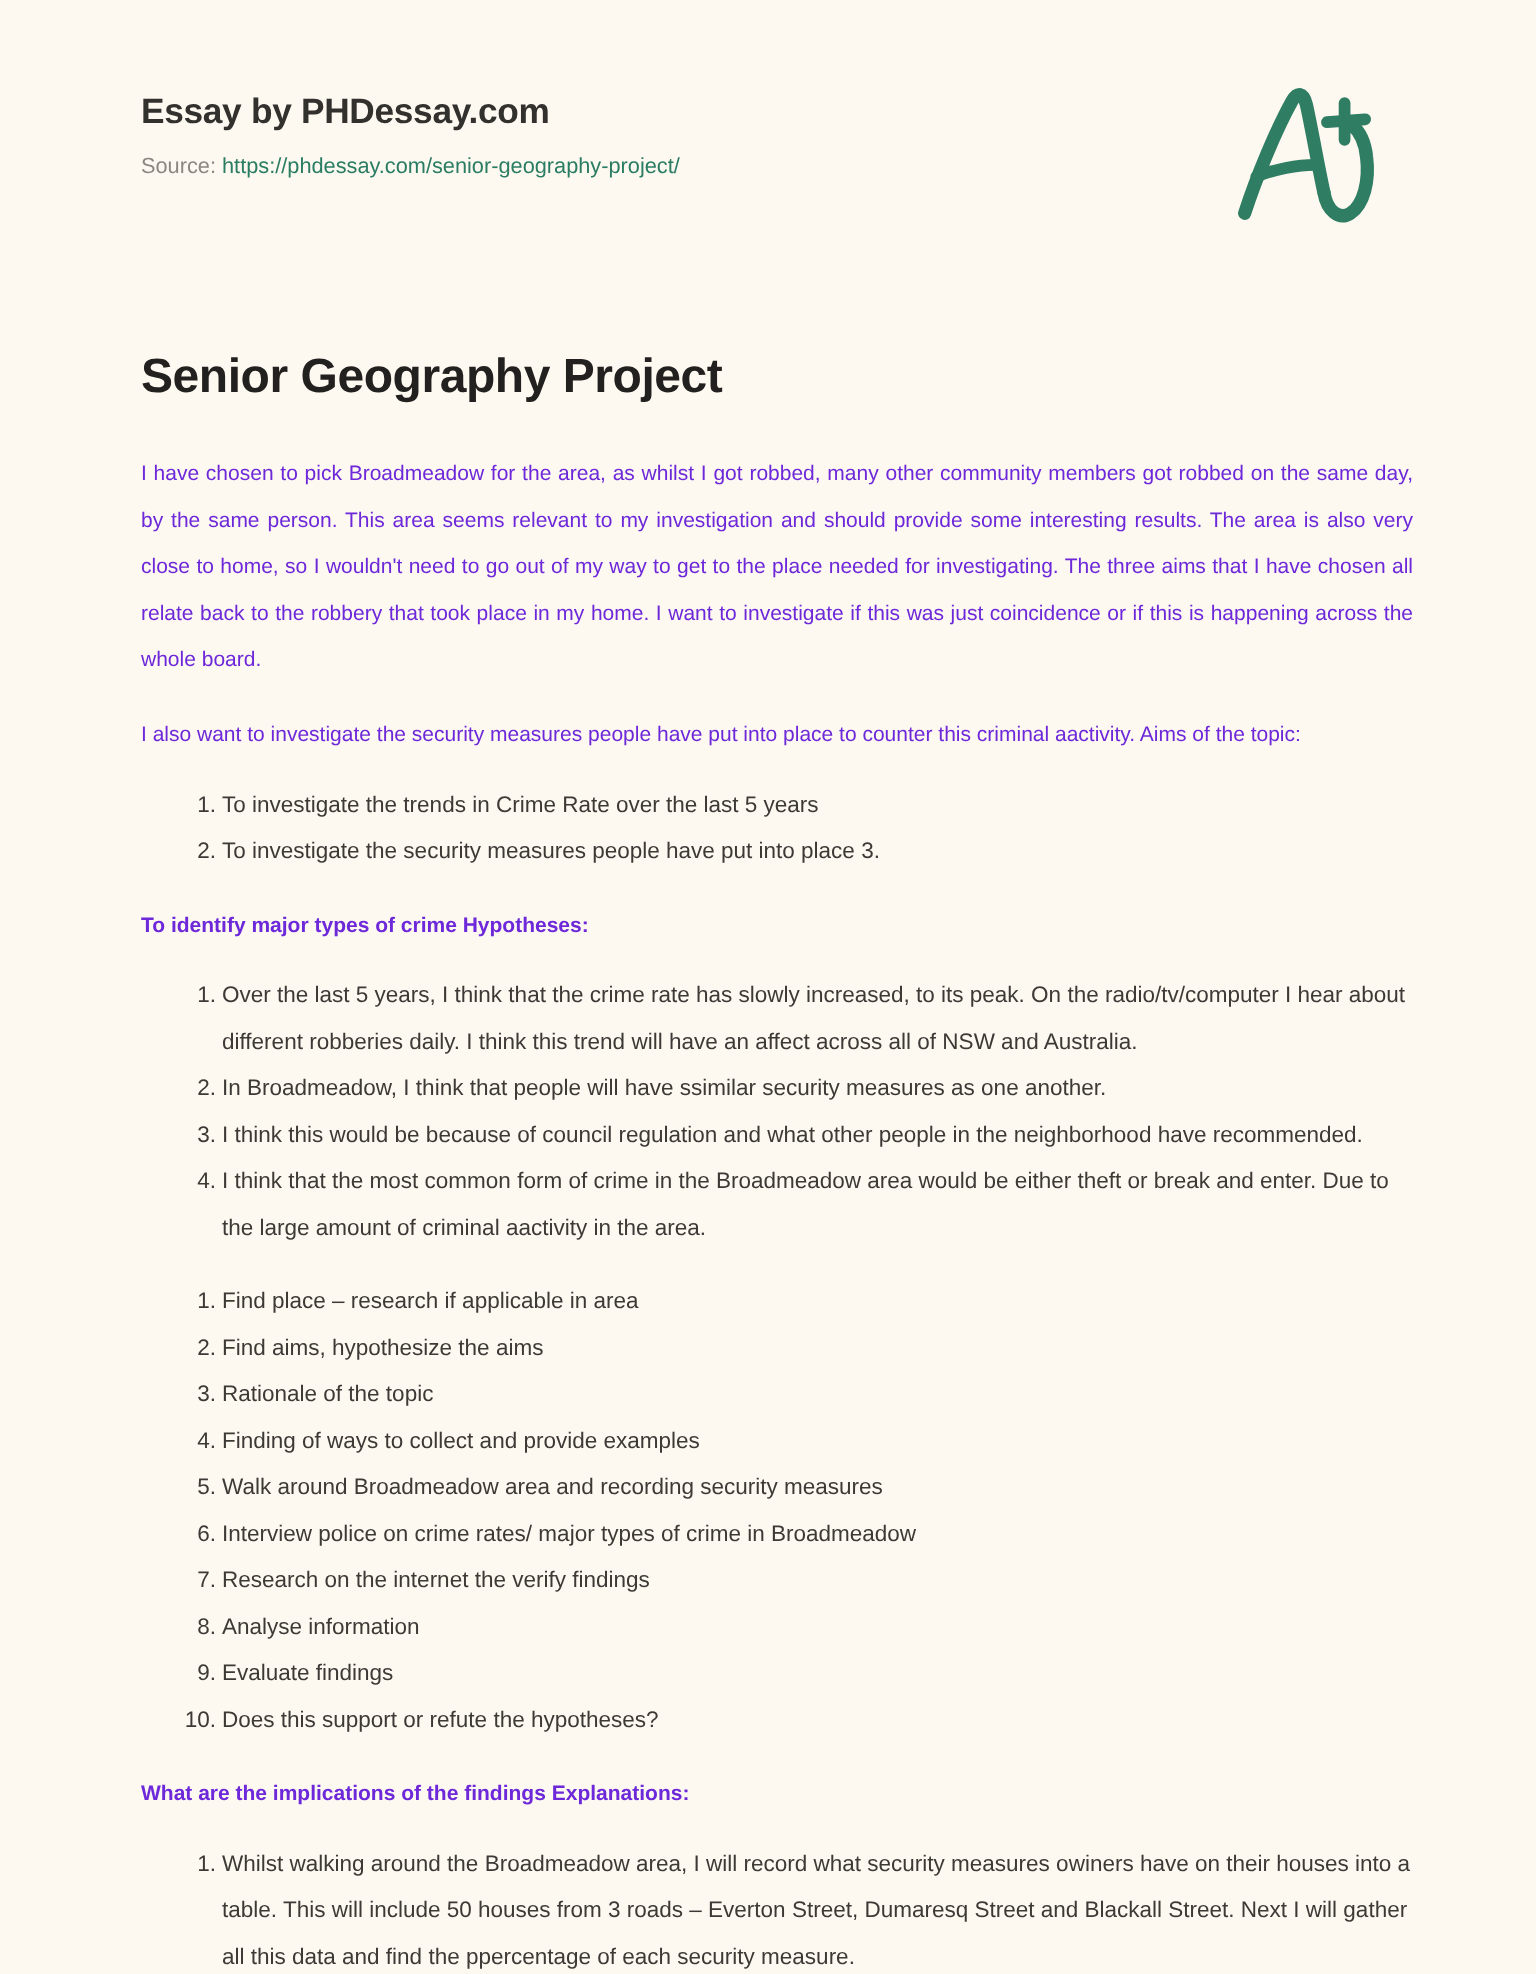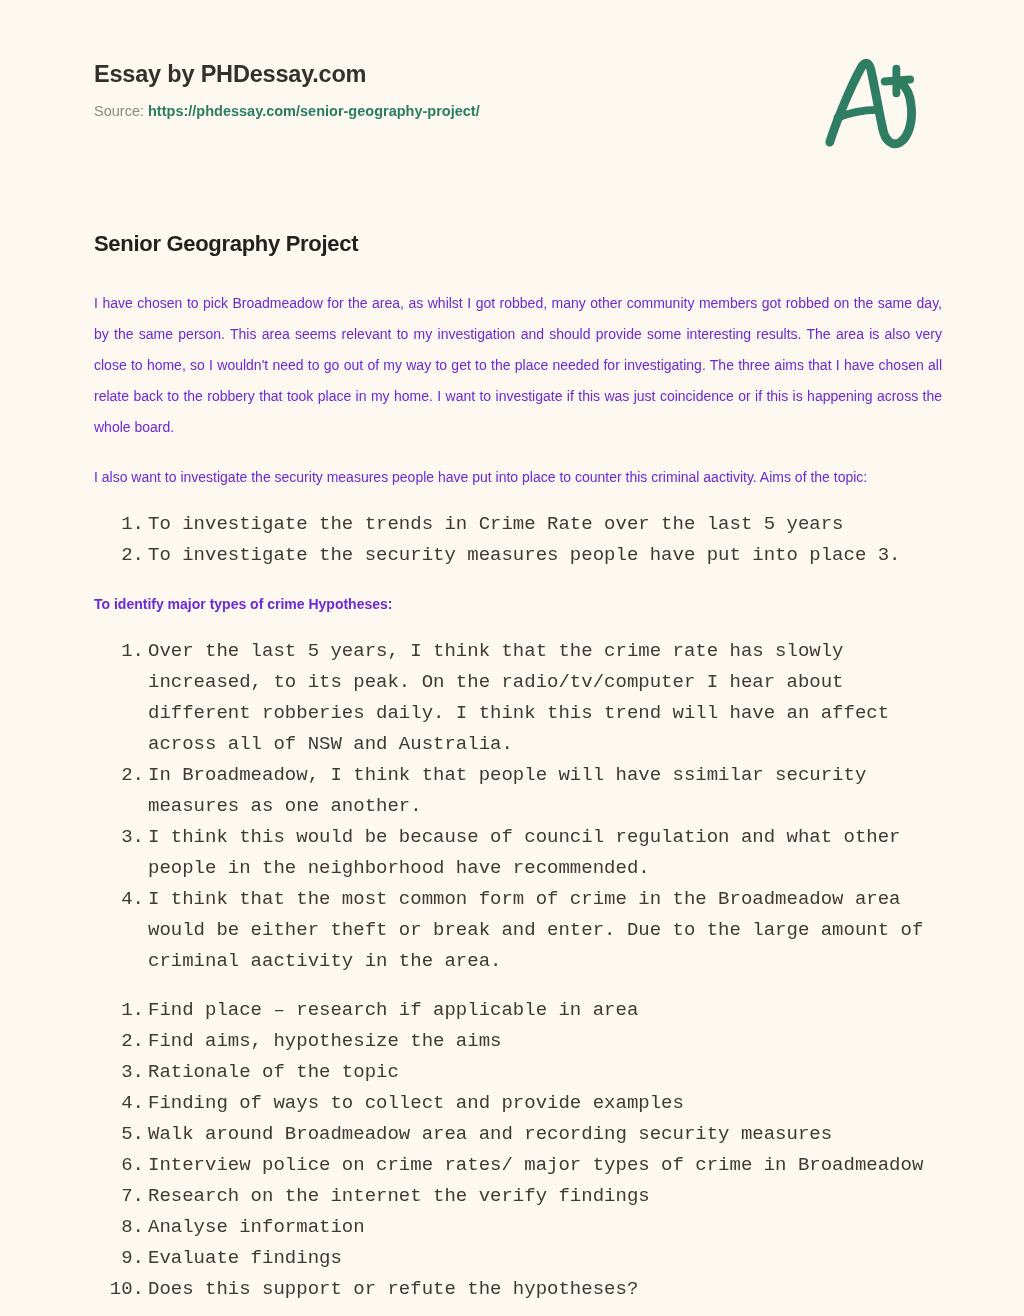--- a/index.html
+++ b/index.html
@@ -46,34 +46,33 @@
   }
   .source-line {
     font-size: 14.5px;
     color: #8c8781;
     line-height: 1.2;
     white-space: nowrap;
   }
   .source-link {
     color: #2a7d62;
     text-decoration: none;
-    font-weight: bold;
   }
   .logo {
     width: 118px;
     height: 96px;
     margin-right: 18px;
     margin-top: -6px;
     flex: none;
   }
 
   
   .doc-title {
     margin: 57px 0 0 14px;
-    font-size: 22px;
+    font-size: 32px;
     font-weight: 700;
     letter-spacing: -0.3px;
     color: #23211f;
     line-height: 1.2;
   }
 
   
   .content {
     margin-top: 31px;
     padding-left: 14px;
@@ -95,26 +94,25 @@
   }
 
   ol.list {
     margin: 0 0 18px 0;
     padding: 0 0 0 36px;
     list-style: none;
     counter-reset: li;
   }
   ol.list > li {
     position: relative;
-    font-size: 19px;
+    font-size: 15px;
     line-height: 31px;
     color: #3d3a36;
     counter-increment: li;
     padding-left: 18px;
-    font-family: Liberation Mono, monospace;
   }
   ol.list > li::before {
     content: counter(li) ".";
     position: absolute;
     left: -20px;
     width: 34px;
     text-align: right;
     color: #3d3a36;
   }
   ol.list.wide > li::before {

